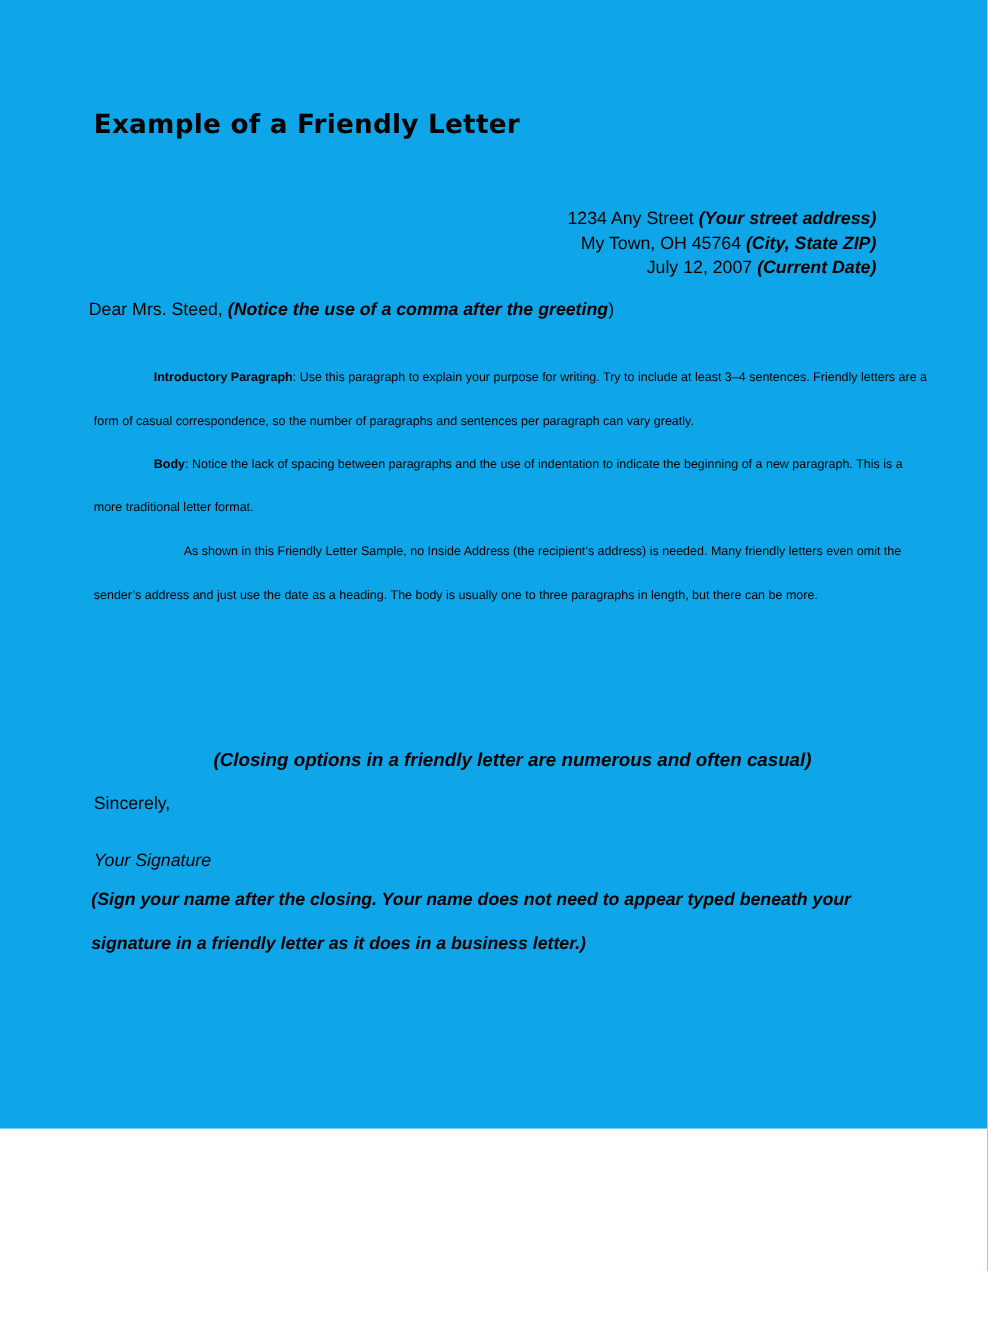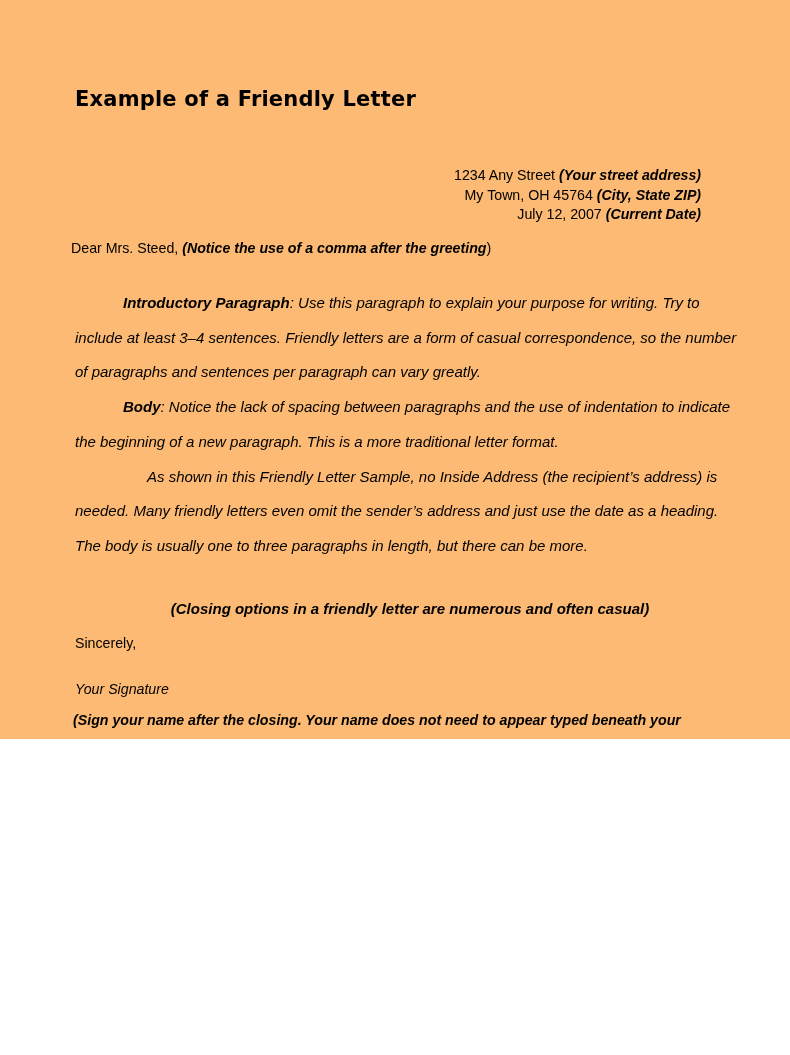--- a/index.html
+++ b/index.html
@@ -10,22 +10,22 @@
 
   body {
     font-family: "Liberation Sans", sans-serif;
     color: #000000;
     -webkit-font-smoothing: antialiased;
   }
 
   #page {
     position: relative;
     width: 790px;
-    height: 739px;
-    background: #fdba74;
+    height: 903px;
+    background: #0ea5e9;
     overflow: hidden;
   }
 
   
   .doc-title {
     position: absolute;
     left: 75px;
     top: 86px;
     font-family: "DejaVu Sans", sans-serif;
     font-size: 21px;
@@ -70,24 +70,23 @@
     white-space: nowrap;
     margin-top: 20px;
   }
 
   
   .body-copy {
     position: absolute;
     left: 75px;
     top: 286px;
     width: 670px;
-    font-size: 15px;
+    font-size: 10px;
     line-height: 34.7px;
     text-align: left;
-    font-style: italic;
   }
   .body-copy p {
     margin: 0;
     text-indent: 48px;
   }
   .body-copy p.indent-wide {
     text-indent: 72px;
   }
 
   

